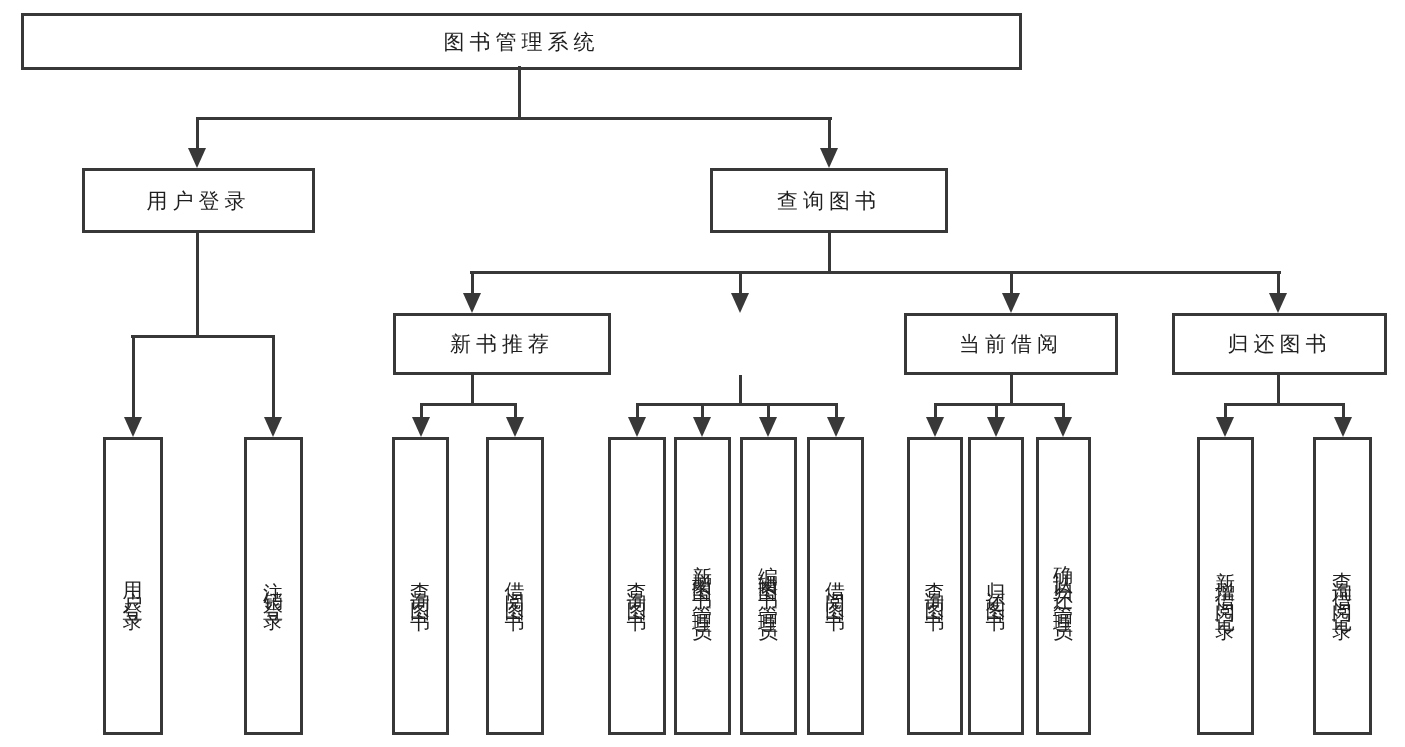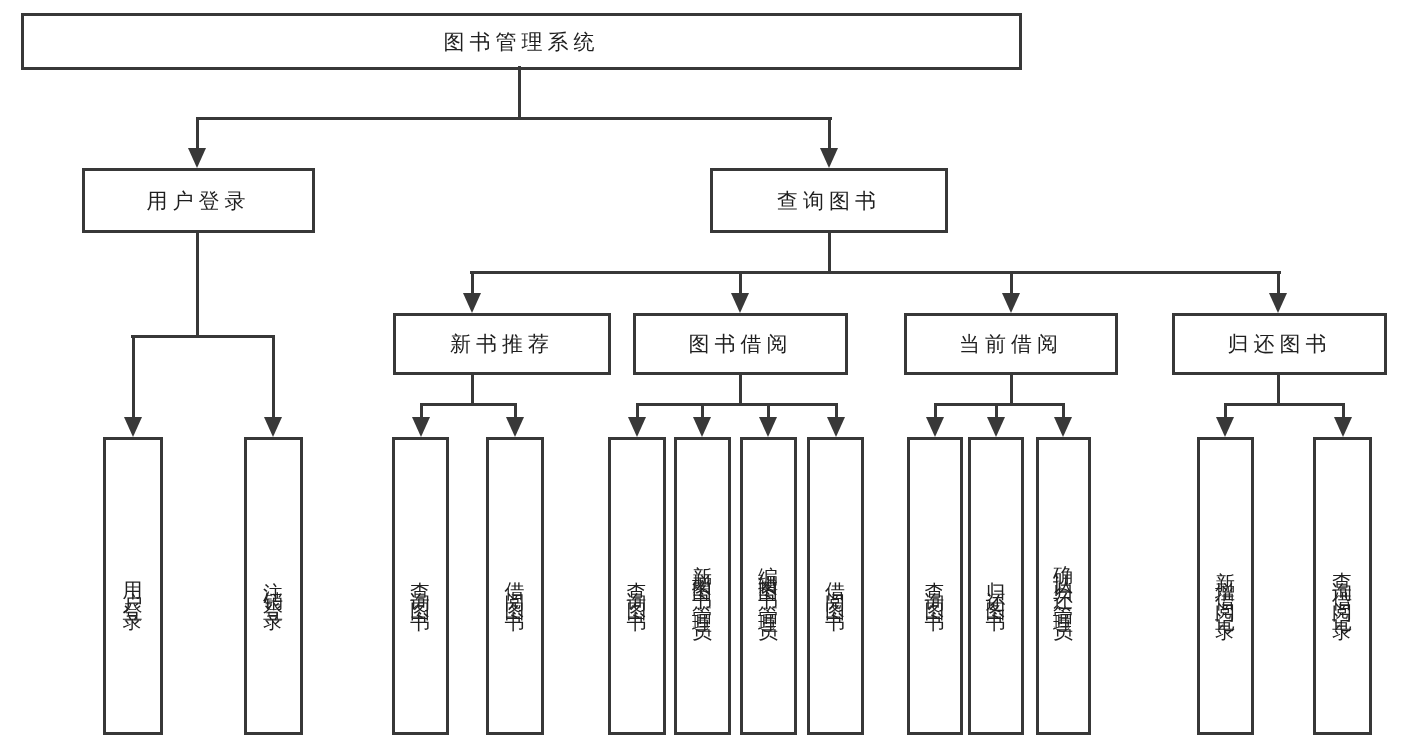--- a/index.html
+++ b/index.html
@@ -69,21 +69,20 @@
   <div class="vl" style="left:471px;top:271px;height:24px;"></div>
   <div class="arr" style="left:463px;top:293px;"></div>
   <div class="vl" style="left:739px;top:271px;height:24px;"></div>
   <div class="arr" style="left:731px;top:293px;"></div>
   <div class="vl" style="left:1010px;top:271px;height:24px;"></div>
   <div class="arr" style="left:1002px;top:293px;"></div>
   <div class="vl" style="left:1277px;top:271px;height:24px;"></div>
   <div class="arr" style="left:1269px;top:293px;"></div>
 
   <div class="node" style="left:363px;top:313px;width:218px;height:62px;margin-left:30px;">新书推荐</div>
-  <div class="node" style="left:633px;top:313px;width:215px;height:62px;">图书借阅</div>
   <div class="node" style="left:904px;top:313px;width:214px;height:62px;">当前借阅</div>
   <div class="node" style="left:1172px;top:313px;width:215px;height:62px;">归还图书</div>
 
   <div class="vl" style="left:471px;top:375px;height:30px;"></div>
   <div class="hl" style="left:420px;top:403px;width:97px;"></div>
   <div class="vl" style="left:420px;top:403px;height:16px;"></div>
   <div class="arr" style="left:412px;top:417px;"></div>
   <div class="vl" style="left:514px;top:403px;height:16px;"></div>
   <div class="arr" style="left:506px;top:417px;"></div>
 

